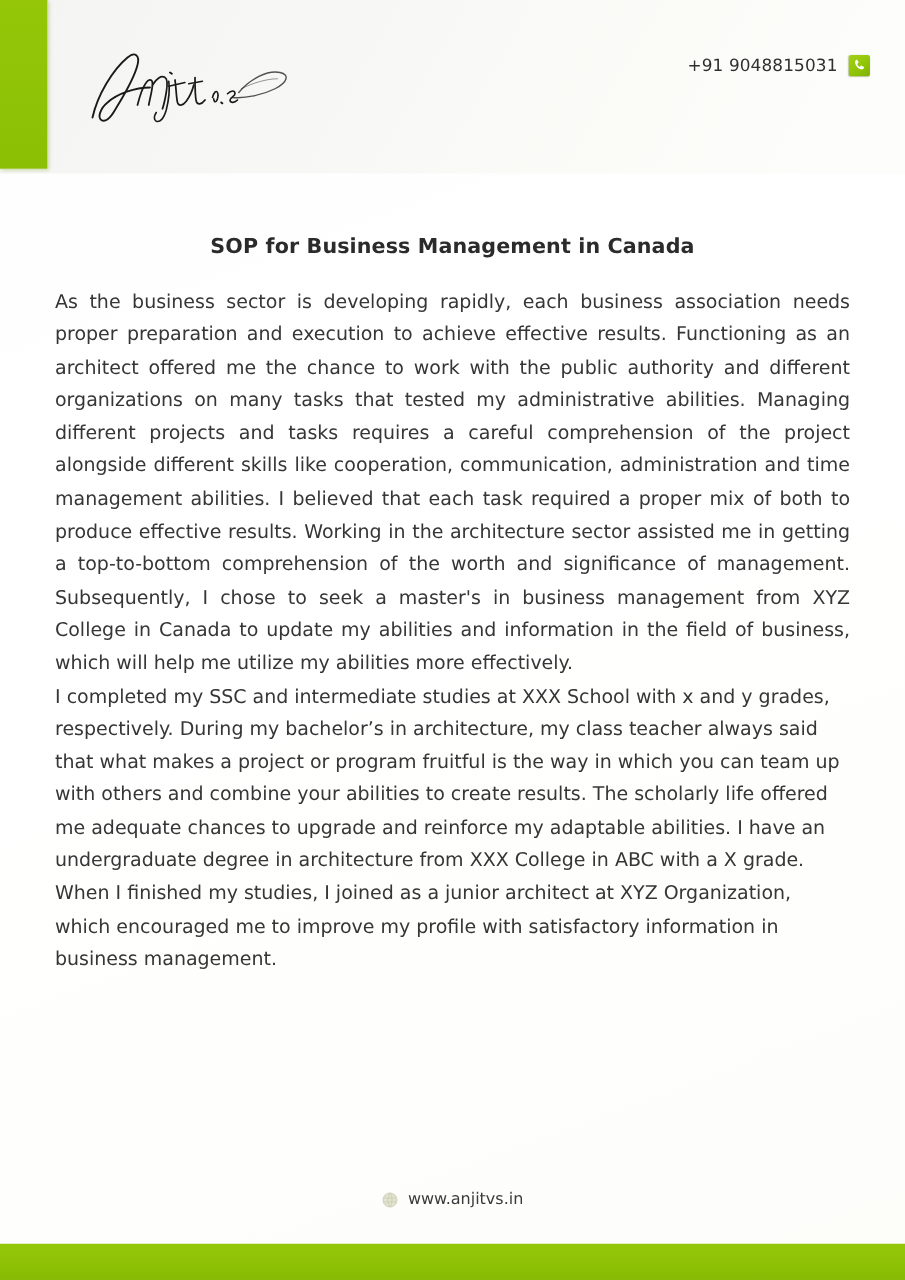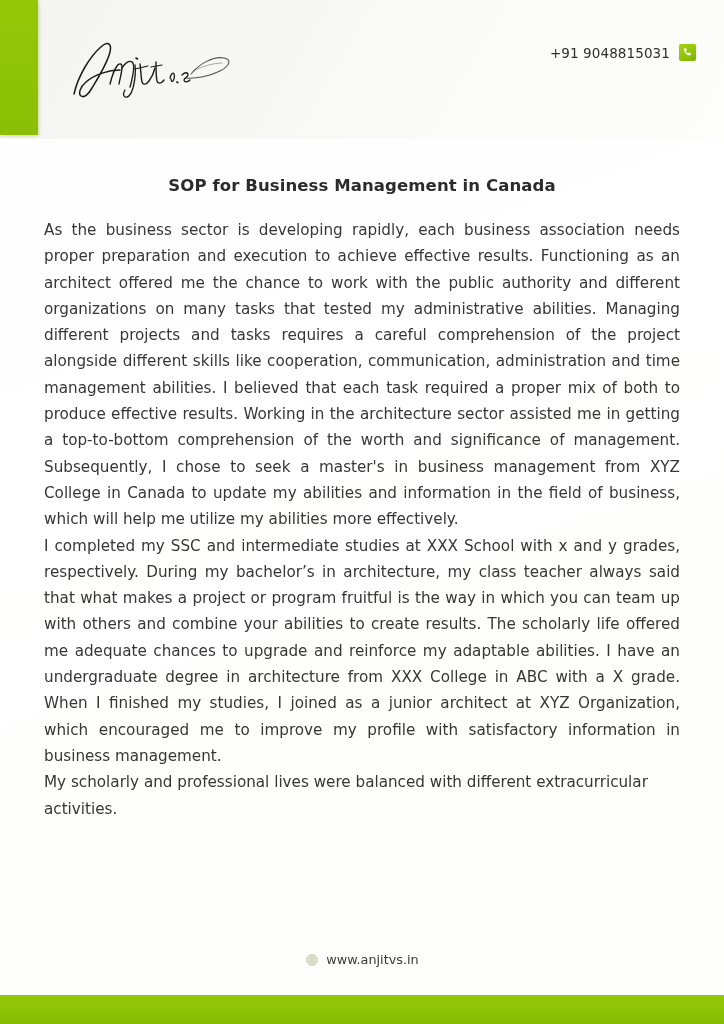--- a/index.html
+++ b/index.html
@@ -85,21 +85,21 @@
   .doc-body {
     position: absolute;
     top: 139px;
     left: 0;
     width: 724px;
     height: 856px;
     background: linear-gradient(160deg, #fefefe 0%, #ffffff 40%, #fdfdfa 100%);
   }
 
   .doc-title {
-    margin: 0;
+    margin: 11px;
     padding-top: 37px;
     text-align: center;
     font-size: 16.5px;
     font-weight: bold;
     color: #2b2b2b;
     letter-spacing: 0.1px;
     font-family: "DejaVu Sans", sans-serif;
   }
 
   .content {
@@ -198,21 +198,20 @@
     </div>
   </div>
 
   <div class="doc-body">
 
     <h1 class="doc-title">SOP for Business Management in Canada</h1>
 
     <div class="content">
       <p class="para">As the business sector is developing rapidly, each business association needs proper preparation and execution to achieve effective results. Functioning as an architect offered me the chance to work with the public authority and different organizations on many tasks that tested my administrative abilities. Managing different projects and tasks requires a careful comprehension of the project alongside different skills like cooperation, communication, administration and time management abilities. I believed that each task required a proper mix of both to produce effective results. Working in the architecture sector assisted me in getting a top-to-bottom comprehension of the worth and significance of management. Subsequently, I chose to seek a master's in business management from XYZ College in Canada to update my abilities and information in the field of business, which will help me utilize my abilities more effectively.</p>
       <p class="para">I completed my SSC and intermediate studies at XXX School with x and y grades, respectively. During my bachelor’s in architecture, my class teacher always said that what makes a project or program fruitful is the way in which you can team up with others and combine your abilities to create results. The scholarly life offered me adequate chances to upgrade and reinforce my adaptable abilities. I have an undergraduate degree in architecture from XXX College in ABC with a X grade. When I finished my studies, I joined as a junior architect at XYZ Organization, which encouraged me to improve my profile with satisfactory information in business management.</p>
-      <p class="para">My scholarly and professional lives were balanced with different extracurricular activities.</p>
     </div>
 
   </div>
 
   <div class="footer-site">
     <span class="globe-icon">
       <svg width="14" height="14" viewBox="0 0 16 16" xmlns="http://www.w3.org/2000/svg">
         <circle cx="8" cy="8" r="6.4" fill="#d9dcc0" stroke="#b9bd9a" stroke-width="0.8"></circle>
         <path d="M8 1.6 C5.6 4.2 5.6 11.8 8 14.4 C10.4 11.8 10.4 4.2 8 1.6Z" fill="none" stroke="#b9bd9a" stroke-width="0.7"></path>
         <path d="M1.9 6.2 H14.1 M1.9 9.8 H14.1" stroke="#b9bd9a" stroke-width="0.7"></path>

